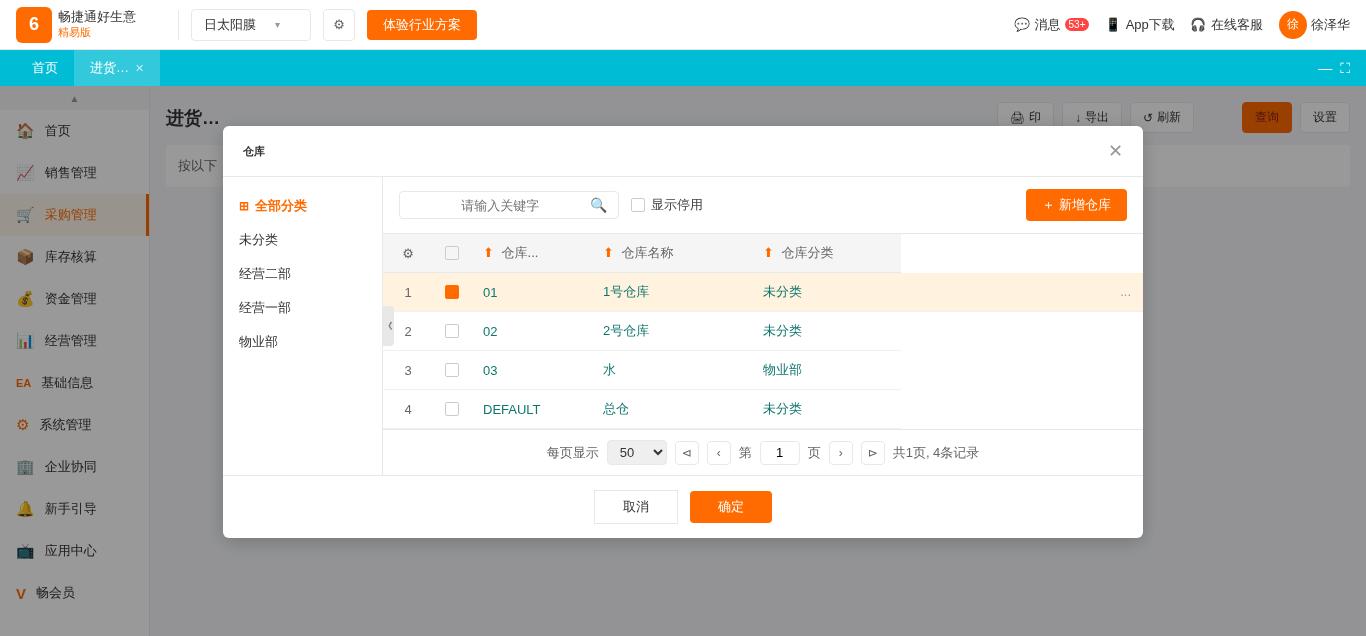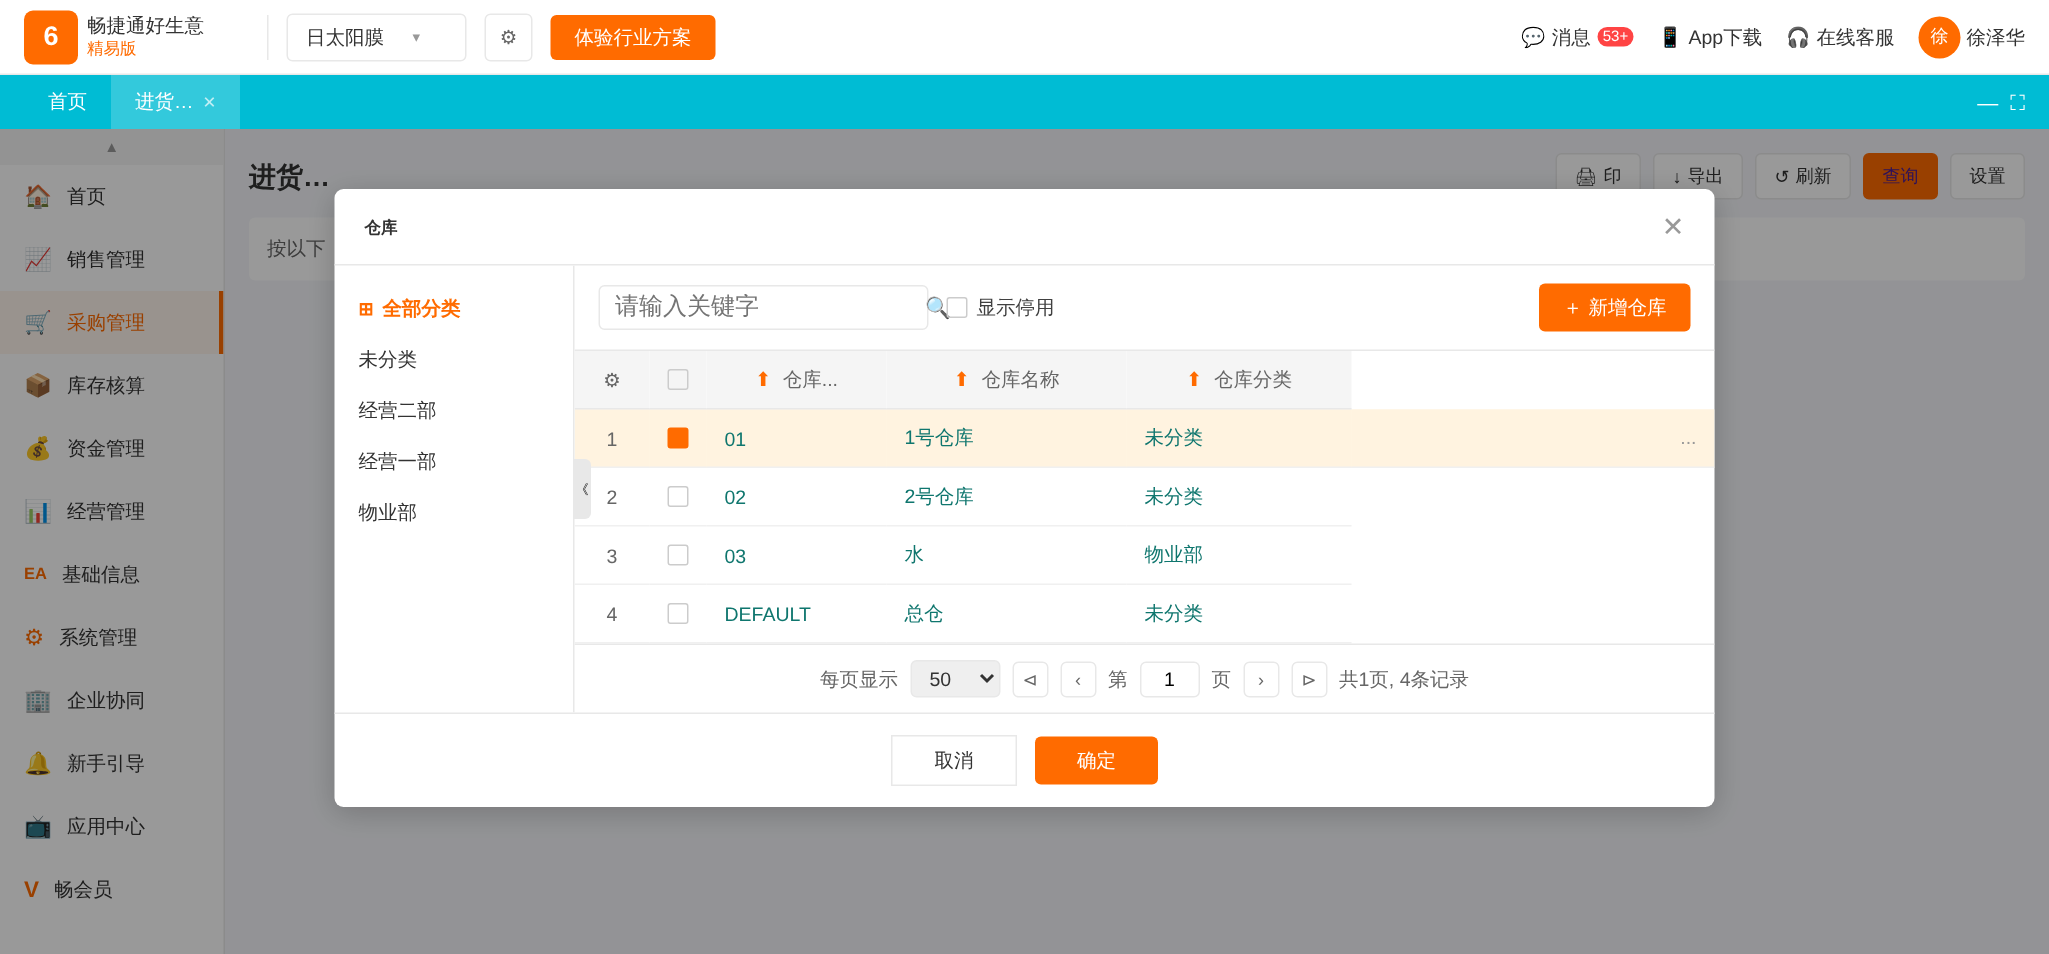--- a/index.html
+++ b/index.html
@@ -117,21 +117,21 @@
       display: flex; align-items: center; justify-content: space-between; margin-bottom: 12px;
     }
     .page-title { font-size: 18px; font-weight: bold; color: #333; }
     .toolbar {
       display: flex; align-items: center; gap: 8px;
     }
     .toolbar-btn {
       display: flex; align-items: center; gap: 4px; padding: 6px 12px;
       border: 1px solid #e8e8e8; border-radius: 4px; background: white; cursor: pointer; color: #333; font-size: 12px;
     }
-    .toolbar-btn.primary { background: #ff6b00; color: #4c1d95; border-color: #ff6b00; }
+    .toolbar-btn.primary { background: #ff6b00; color: #7f1d1d; border-color: #ff6b00; margin-left: 40px; }
     .filter-row {
       background: white; padding: 12px; border-radius: 4px; margin-bottom: 12px;
       display: flex; align-items: center; gap: 8px; flex-wrap: wrap;
     }
     .filter-label { color: #666; font-size: 13px; }
 
     
     .modal-overlay {
       position: fixed; top: 86px; left: 0; right: 0; bottom: 0;
       background: rgba(0,0,0,0.4); z-index: 100;
@@ -170,35 +170,35 @@
     
     .modal-content-area { flex: 1; display: flex; flex-direction: column; overflow: hidden; }
     .modal-toolbar {
       display: flex; align-items: center; justify-content: space-between;
       padding: 12px 16px; border-bottom: 1px solid #e8e8e8;
     }
     .search-box {
       display: flex; align-items: center; border: 1px solid #e8e8e8; border-radius: 4px;
       padding: 5px 10px; width: 220px; background: white;
     }
-    .search-input { border: none; outline: none; font-size: 16px; flex: 1; color: #ec4899; }
+    .search-input { border: none; outline: none; font-size: 13px; flex: 1; color: #ec4899; text-align: center; }
     .search-icon { color: #999; font-size: 14px; cursor: pointer; }
     .show-disabled { display: flex; align-items: center; gap: 6px; font-size: 13px; color: #404040; }
     .checkbox { width: 14px; height: 14px; border: 1px solid #ccc; border-radius: 2px; cursor: pointer; }
     .add-btn {
       background: #ff6b00; color: white; border: none; border-radius: 4px;
       padding: 7px 16px; cursor: pointer; font-size: 13px; display: flex; align-items: center; gap: 4px;
     }
 
     
     .modal-table-wrap { flex: 1; overflow-y: auto; }
     table { width: 100%; border-collapse: collapse; }
     thead tr { background: #f5f5f5; }
     th {
-      padding: 10px 12px; text-align: center; font-weight: normal; color: #666;
+      padding: 10px 12px; text-align: left; font-weight: normal; color: #666;
       border-bottom: 1px solid #e8e8e8; font-size: 13px; white-space: nowrap;
     }
     td {
       padding: 10px 12px; border-bottom: 1px solid #f0f0f0; color: #0f766e; font-size: 13px;
     }
     tr.row-selected { background: #fff3e0; }
     tr.row-selected td { background: #fff3e0; }
     .col-sort { color: #ff6b00; margin-right: 4px; }
     .row-num { color: #666; text-align: center; }
     .row-actions { color: #999; text-align: right; }

